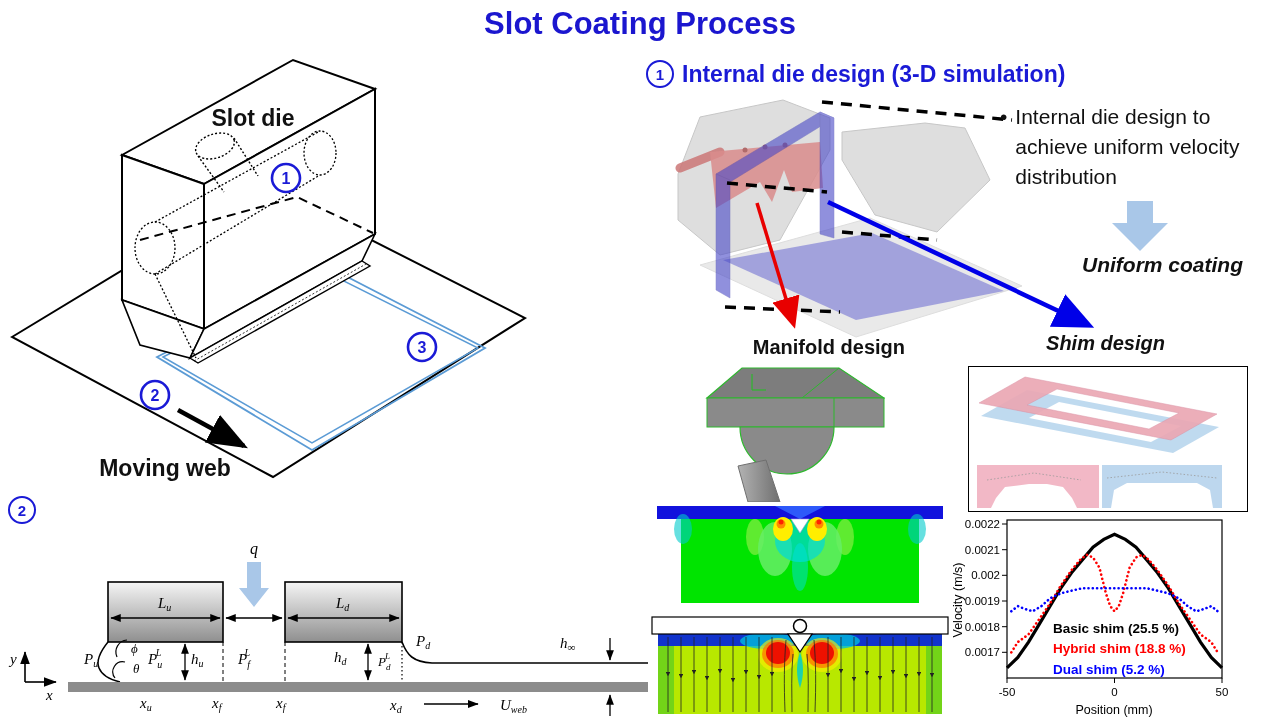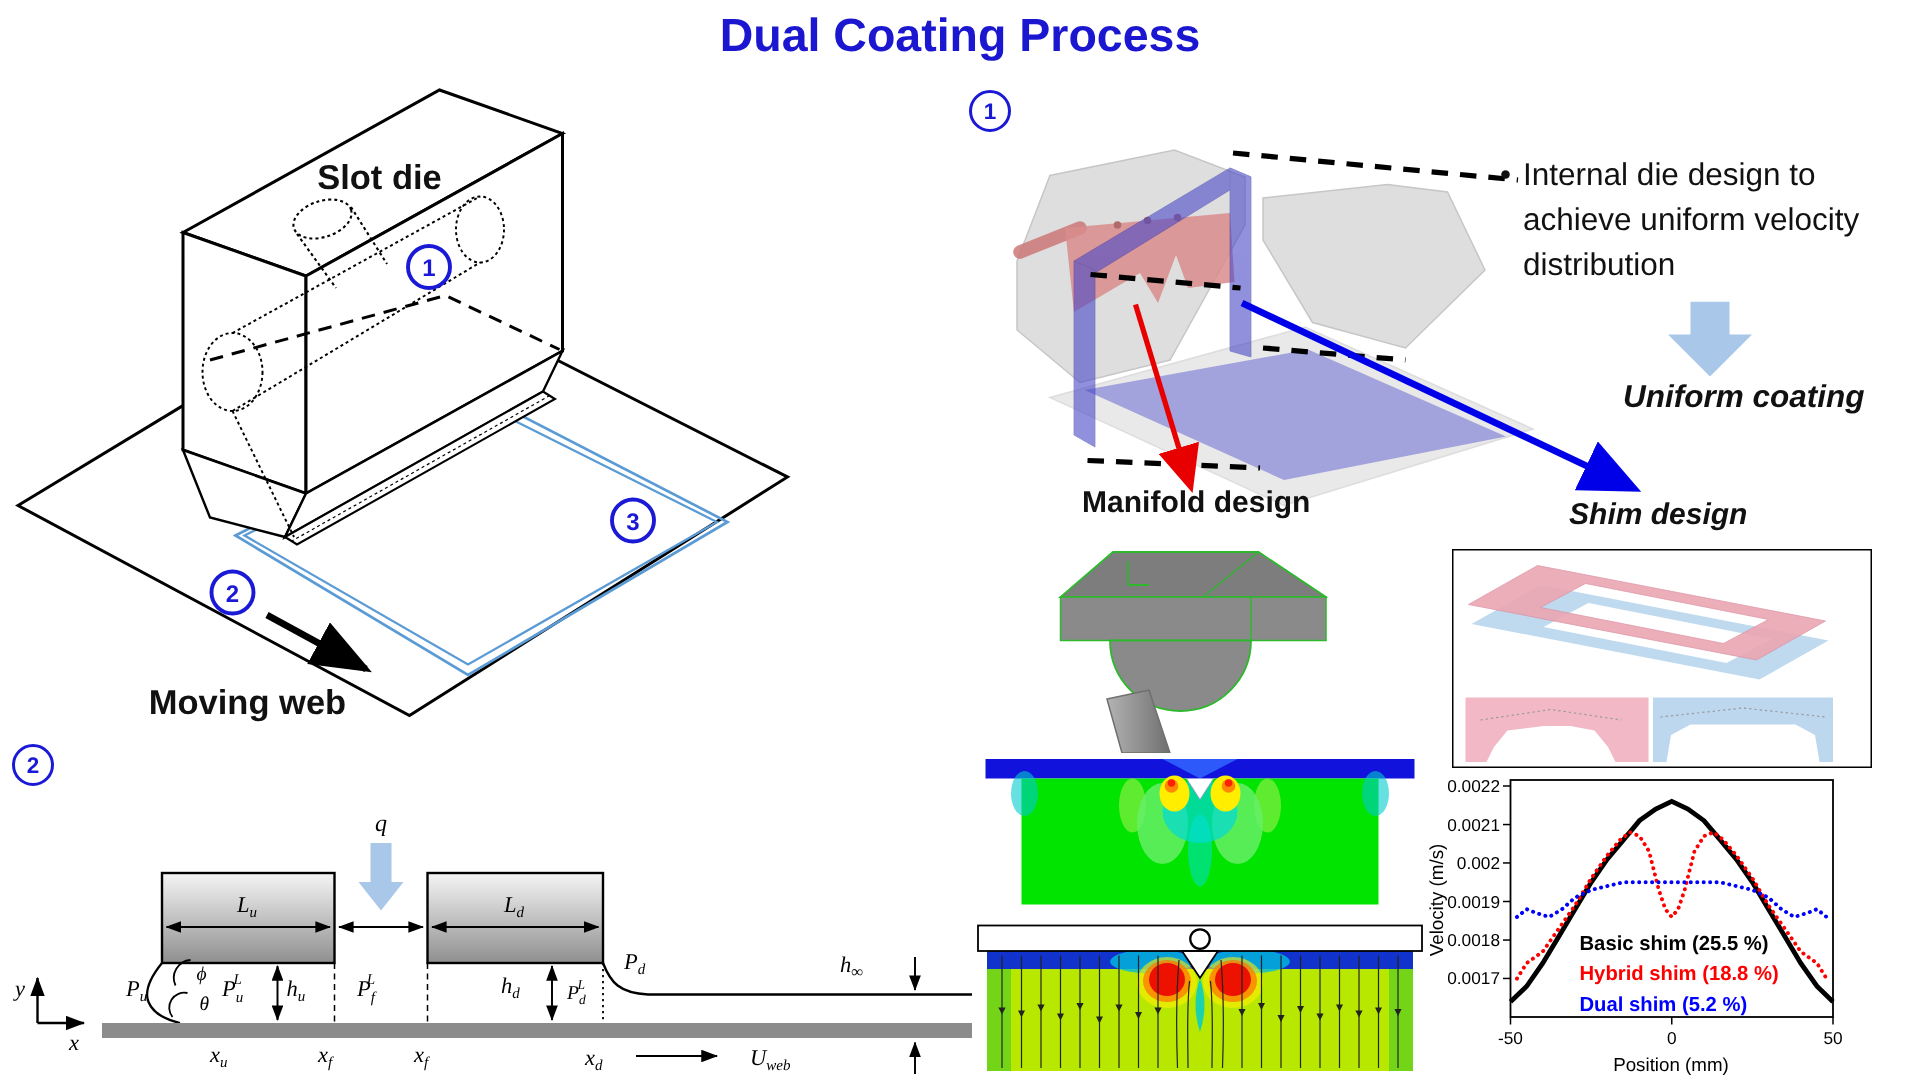--- a/index.html
+++ b/index.html
@@ -15,21 +15,21 @@
   .uniform{left:1018px;top:253px;width:225px;text-align:right;font-size:21px;font-weight:700;color:#111;font-style:italic;}
   .shim-box{left:968px;top:366px;width:278px;height:144px;border:1.5px solid #000;background:#fff;}
   svg text{font-family:"Liberation Sans",sans-serif;}
   svg .math{font-family:"Liberation Serif",serif;font-style:italic;}
 </style>
 </head>
 <body>
 
 <div class="slide">
 
-  <div class="abs title">Dual Coating Process</div>
+  <div class="abs title">Slot Coating Process</div>
 
   <svg class="abs" style="left:10px;top:58px;" width="635" height="430" viewBox="0 0 635 430">
     <defs>
       <marker id="arrK" markerWidth="9" markerHeight="7" refX="8" refY="3.5" orient="auto">
           <path d="M0,0 L9,3.5 L0,7 z" fill="#000"></path>
         </marker>
     </defs>
 
     <polygon points="2,279 253,127 515,260 263,419" fill="#ffffff" stroke="#000" stroke-width="2"></polygon>
 
@@ -76,20 +76,21 @@
     <g>
       <circle cx="412" cy="289" r="14" fill="#fff" stroke="#1a1ad6" stroke-width="2.6"></circle>
       <text x="412" y="295" font-size="16" font-weight="700" text-anchor="middle" fill="#1a1ad6">3</text>
     </g>
     <line x1="168" y1="352" x2="234" y2="388" stroke="#000" stroke-width="4.5" marker-end="url(#arrK)"></line>
     <text x="155" y="418" font-size="23" font-weight="700" text-anchor="middle" fill="#111">Moving web</text>
   </svg>
 
   <div class="abs sec-heading" style="left:646px;top:60px;">
     <span class="badge">1</span>
+    <span>Internal die design (3-D simulation)</span>
   </div>
 
   <svg class="abs" style="left:660px;top:90px;" width="450" height="255" viewBox="0 0 450 255">
     <defs>
       <marker id="arrR" markerWidth="9" markerHeight="8" refX="7" refY="4" orient="auto">
           <path d="M0,0 L9,4 L0,8 z" fill="#e80000"></path>
         </marker>
       <marker id="arrB" markerWidth="9" markerHeight="8" refX="7" refY="4" orient="auto">
           <path d="M0,0 L9,4 L0,8 z" fill="#0000e8"></path>
         </marker>
@@ -124,21 +125,21 @@
     <span>•</span>
     <span>Internal die design to achieve uniform velocity distribution</span>
   </div>
 
   <svg class="abs" style="left:1112px;top:201px;" width="56" height="50" viewBox="0 0 56 50">
     <polygon points="15,0 41,0 41,22 56,22 28,50 0,22 15,22" fill="#a9c7e8"></polygon>
   </svg>
 
   <div class="abs uniform">Uniform coating</div>
 
-  <div class="abs caption" style="left:690px;top:324px;width:215px;">Manifold design</div>
+  <div class="abs caption" style="left:690px;top:336px;width:215px;text-align:right;">Manifold design</div>
   <div class="abs caption" style="left:998px;top:332px;width:215px;font-style:italic;">Shim design</div>
 
   <svg class="abs" style="left:690px;top:362px;" width="195" height="140" viewBox="0 0 195 140">
     <defs>
       <linearGradient id="cylG" x1="0" y1="0" x2="1" y2="0">
         <stop offset="0" stop-color="#b3b3b3"></stop>
           <stop offset="1" stop-color="#6f6f6f"></stop>
       </linearGradient>
     </defs>
     <polygon points="52,6 149,6 194,36 17,36" fill="#7d7d7d" stroke="#2db82d" stroke-width="1.2"></polygon>

